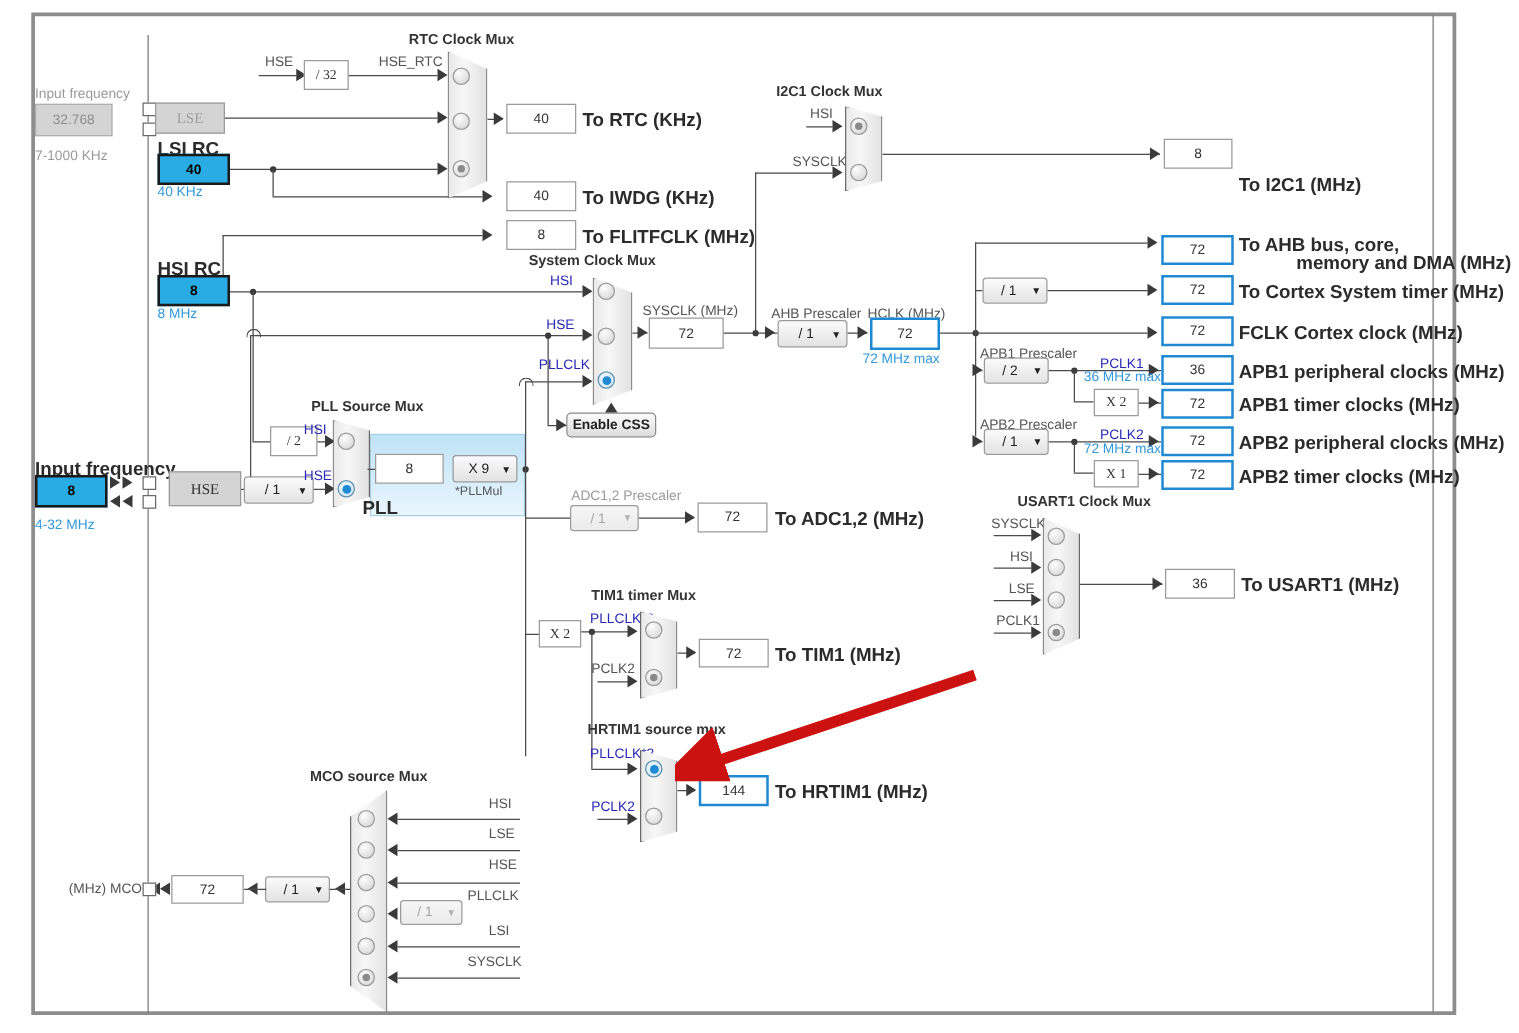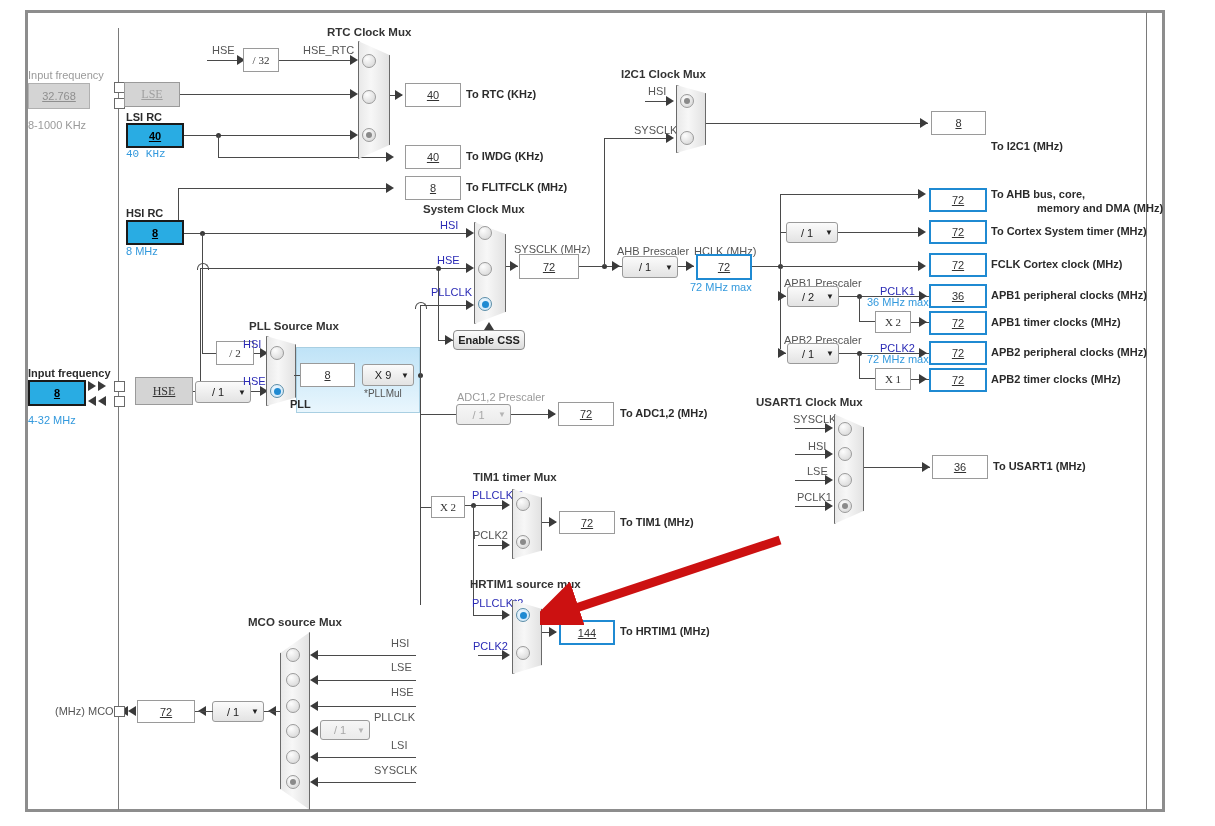--- a/index.html
+++ b/index.html
@@ -7,30 +7,30 @@
        font-family:"Liberation Sans", sans-serif;}
   #canvas{position:absolute;left:0;top:0;width:1215px;height:826px;}
   .abs{position:absolute;}
 
   
   .frame{left:25px;top:10px;width:1140px;height:802px;border:3px solid #8d8d8d;
          background:#fff;box-sizing:border-box;}
 
   
   .lbl{font-size:11px;color:#555;white-space:nowrap;}
-  .lbl-b{font-size:11px;color:#2b2b2b;font-weight:bold;white-space:nowrap;}
+  .lbl-b{font-size:15px;color:#2b2b2b;font-weight:bold;white-space:nowrap;}
   .lbl-blue{font-size:11px;color:#2a2ab5;white-space:nowrap;}
   .lbl-cyan{font-size:11px;color:#3399dd;white-space:nowrap;}
   .lbl-muted{font-size:11px;color:#9a9a9a;white-space:nowrap;}
   .lbl-mux{font-size:11.5px;color:#333;font-weight:bold;white-space:nowrap;}
   .lbl-sm{font-size:10px;color:#555;white-space:nowrap;}
 
   
   .vbox{border:1px solid #9a9a9a;background:#fff;font-size:11px;color:#333;
-        display:flex;align-items:center;justify-content:center;box-sizing:border-box;text-decoration:underline;}
+        display:flex;align-items:center;justify-content:center;box-sizing:border-box;}
   .vbox.hl{border:2px solid #1f8ad2;}
   .vbox.cyan{background:#29ace3;border:2px solid #1a1a1a;color:#000;font-weight:bold;}
   .vbox.gray{background:#d4d4d4;border:1px solid #b0b0b0;color:#8f8f8f;}
   .vbox.srcbox{background:#d4d4d4;border:1px solid #9a9a9a;color:#333;
         font-family:"Liberation Serif",serif;font-size:12px;}
   .vbox.srcbox.dis{color:#9f9f9f;}
 
   
   .combo{border:1px solid #9a9a9a;border-radius:3px;
     background:linear-gradient(#fbfbfb,#e3e3e3);
@@ -100,33 +100,33 @@
 
 <div id="canvas">
 
   <div class="abs frame"></div>
 
   <div class="bus" style="left:118px;top:28px;height:782px;"></div>
   <div class="bus" style="left:1146px;top:12px;height:798px;"></div>
 
   <div class="abs lbl-muted" style="left:28px;top:69px;">Input frequency</div>
   <div class="abs vbox gray" style="left:28px;top:83px;width:62px;height:26px;">32.768</div>
-  <div class="abs lbl-muted" style="left:28px;top:119px;">8-1000 KHz</div>
+  <div class="abs lbl-muted" style="left:28px;top:119px;">7-1000 KHz</div>
 
   <div class="pin abs" style="left:114px;top:82px;"></div>
   <div class="pin abs" style="left:114px;top:98px;"></div>
 
   <div class="abs vbox srcbox dis" style="left:124px;top:82px;width:56px;height:25px;">LSE</div>
 
   <div class="h" style="left:180px;top:94px;width:170px;"></div>
   <div class="ar" style="left:350px;top:89px;"></div>
 
   <div class="abs lbl-b" style="left:126px;top:111px;">LSI RC</div>
   <div class="abs vbox cyan" style="left:126px;top:123px;width:58px;height:25px;">40</div>
-  <div class="abs lbl-cyan" style="left:126px;top:148px;font-family:Liberation Mono, monospace;">40 KHz</div>
+  <div class="abs lbl-cyan" style="left:126px;top:148px;">40 KHz</div>
 
   <div class="h" style="left:184px;top:135px;width:166px;"></div>
   <div class="ar" style="left:350px;top:130px;"></div>
   <div class="dot" style="left:216px;top:133px;"></div>
   <div class="v" style="left:218px;top:135px;height:22px;"></div>
   <div class="h" style="left:218px;top:157px;width:168px;"></div>
   <div class="ar" style="left:386px;top:152px;"></div>
 
   <div class="abs lbl" style="left:212px;top:44px;">HSE</div>
   <div class="h" style="left:207px;top:60px;width:30px;"></div>
@@ -356,21 +356,21 @@
   <div class="h" style="left:420px;top:414px;width:36px;"></div>
   <div class="abs combo dis" style="left:456px;top:404px;width:55px;height:21px;">
     <span class="ctxt">/ 1</span>
     <span class="carrow">▼</span>
   </div>
   <div class="h" style="left:511px;top:414px;width:44px;"></div>
   <div class="ar" style="left:548px;top:409px;"></div>
   <div class="abs vbox" style="left:558px;top:402px;width:56px;height:24px;">72</div>
   <div class="abs lbl-b" style="left:620px;top:407px;">To ADC1,2 (MHz)</div>
 
-  <div class="abs lbl-mux" style="left:756px;top:396px;">USART1 Clock Mux</div>
+  <div class="abs lbl-mux" style="left:814px;top:396px;">USART1 Clock Mux</div>
   <div class="abs lbl" style="left:793px;top:413px;">SYSCLK</div>
   <div class="abs lbl" style="left:808px;top:440px;">HSI</div>
   <div class="abs lbl" style="left:807px;top:465px;">LSE</div>
   <div class="abs lbl" style="left:797px;top:491px;">PCLK1</div>
 
   <div class="h" style="left:795px;top:428px;width:30px;"></div>
   <div class="ar" style="left:825px;top:423px;"></div>
   <div class="h" style="left:795px;top:454px;width:30px;"></div>
   <div class="ar" style="left:825px;top:449px;"></div>
   <div class="h" style="left:795px;top:480px;width:30px;"></div>

